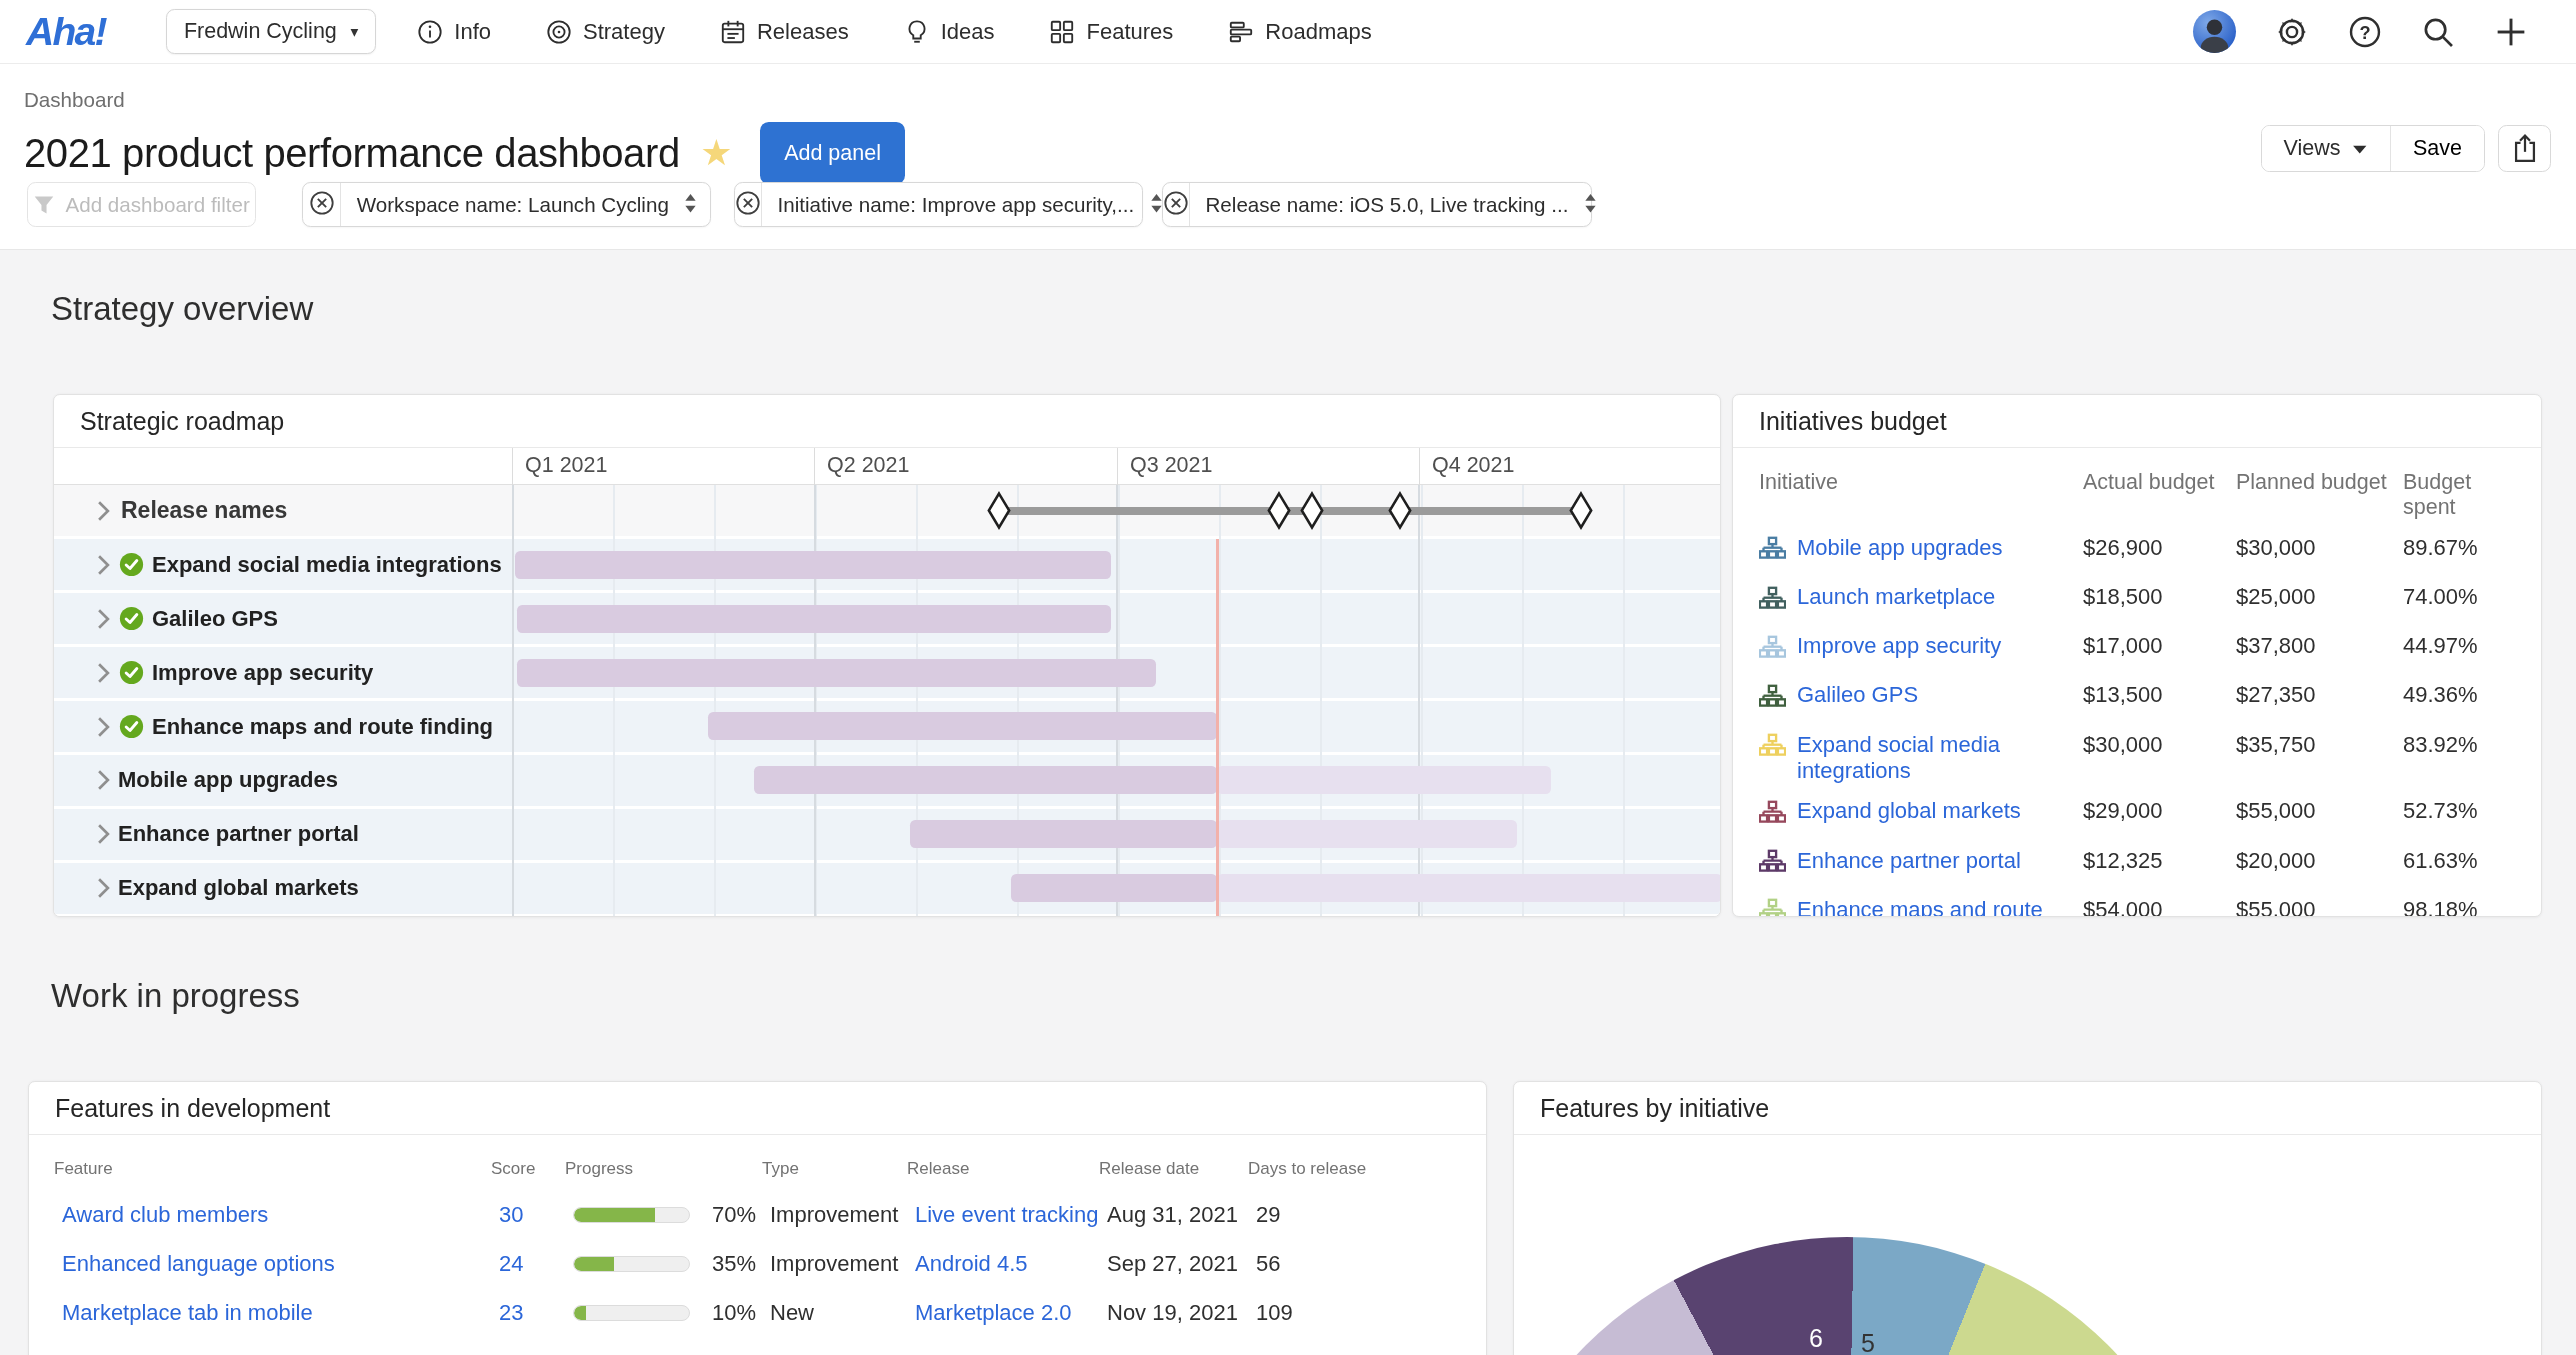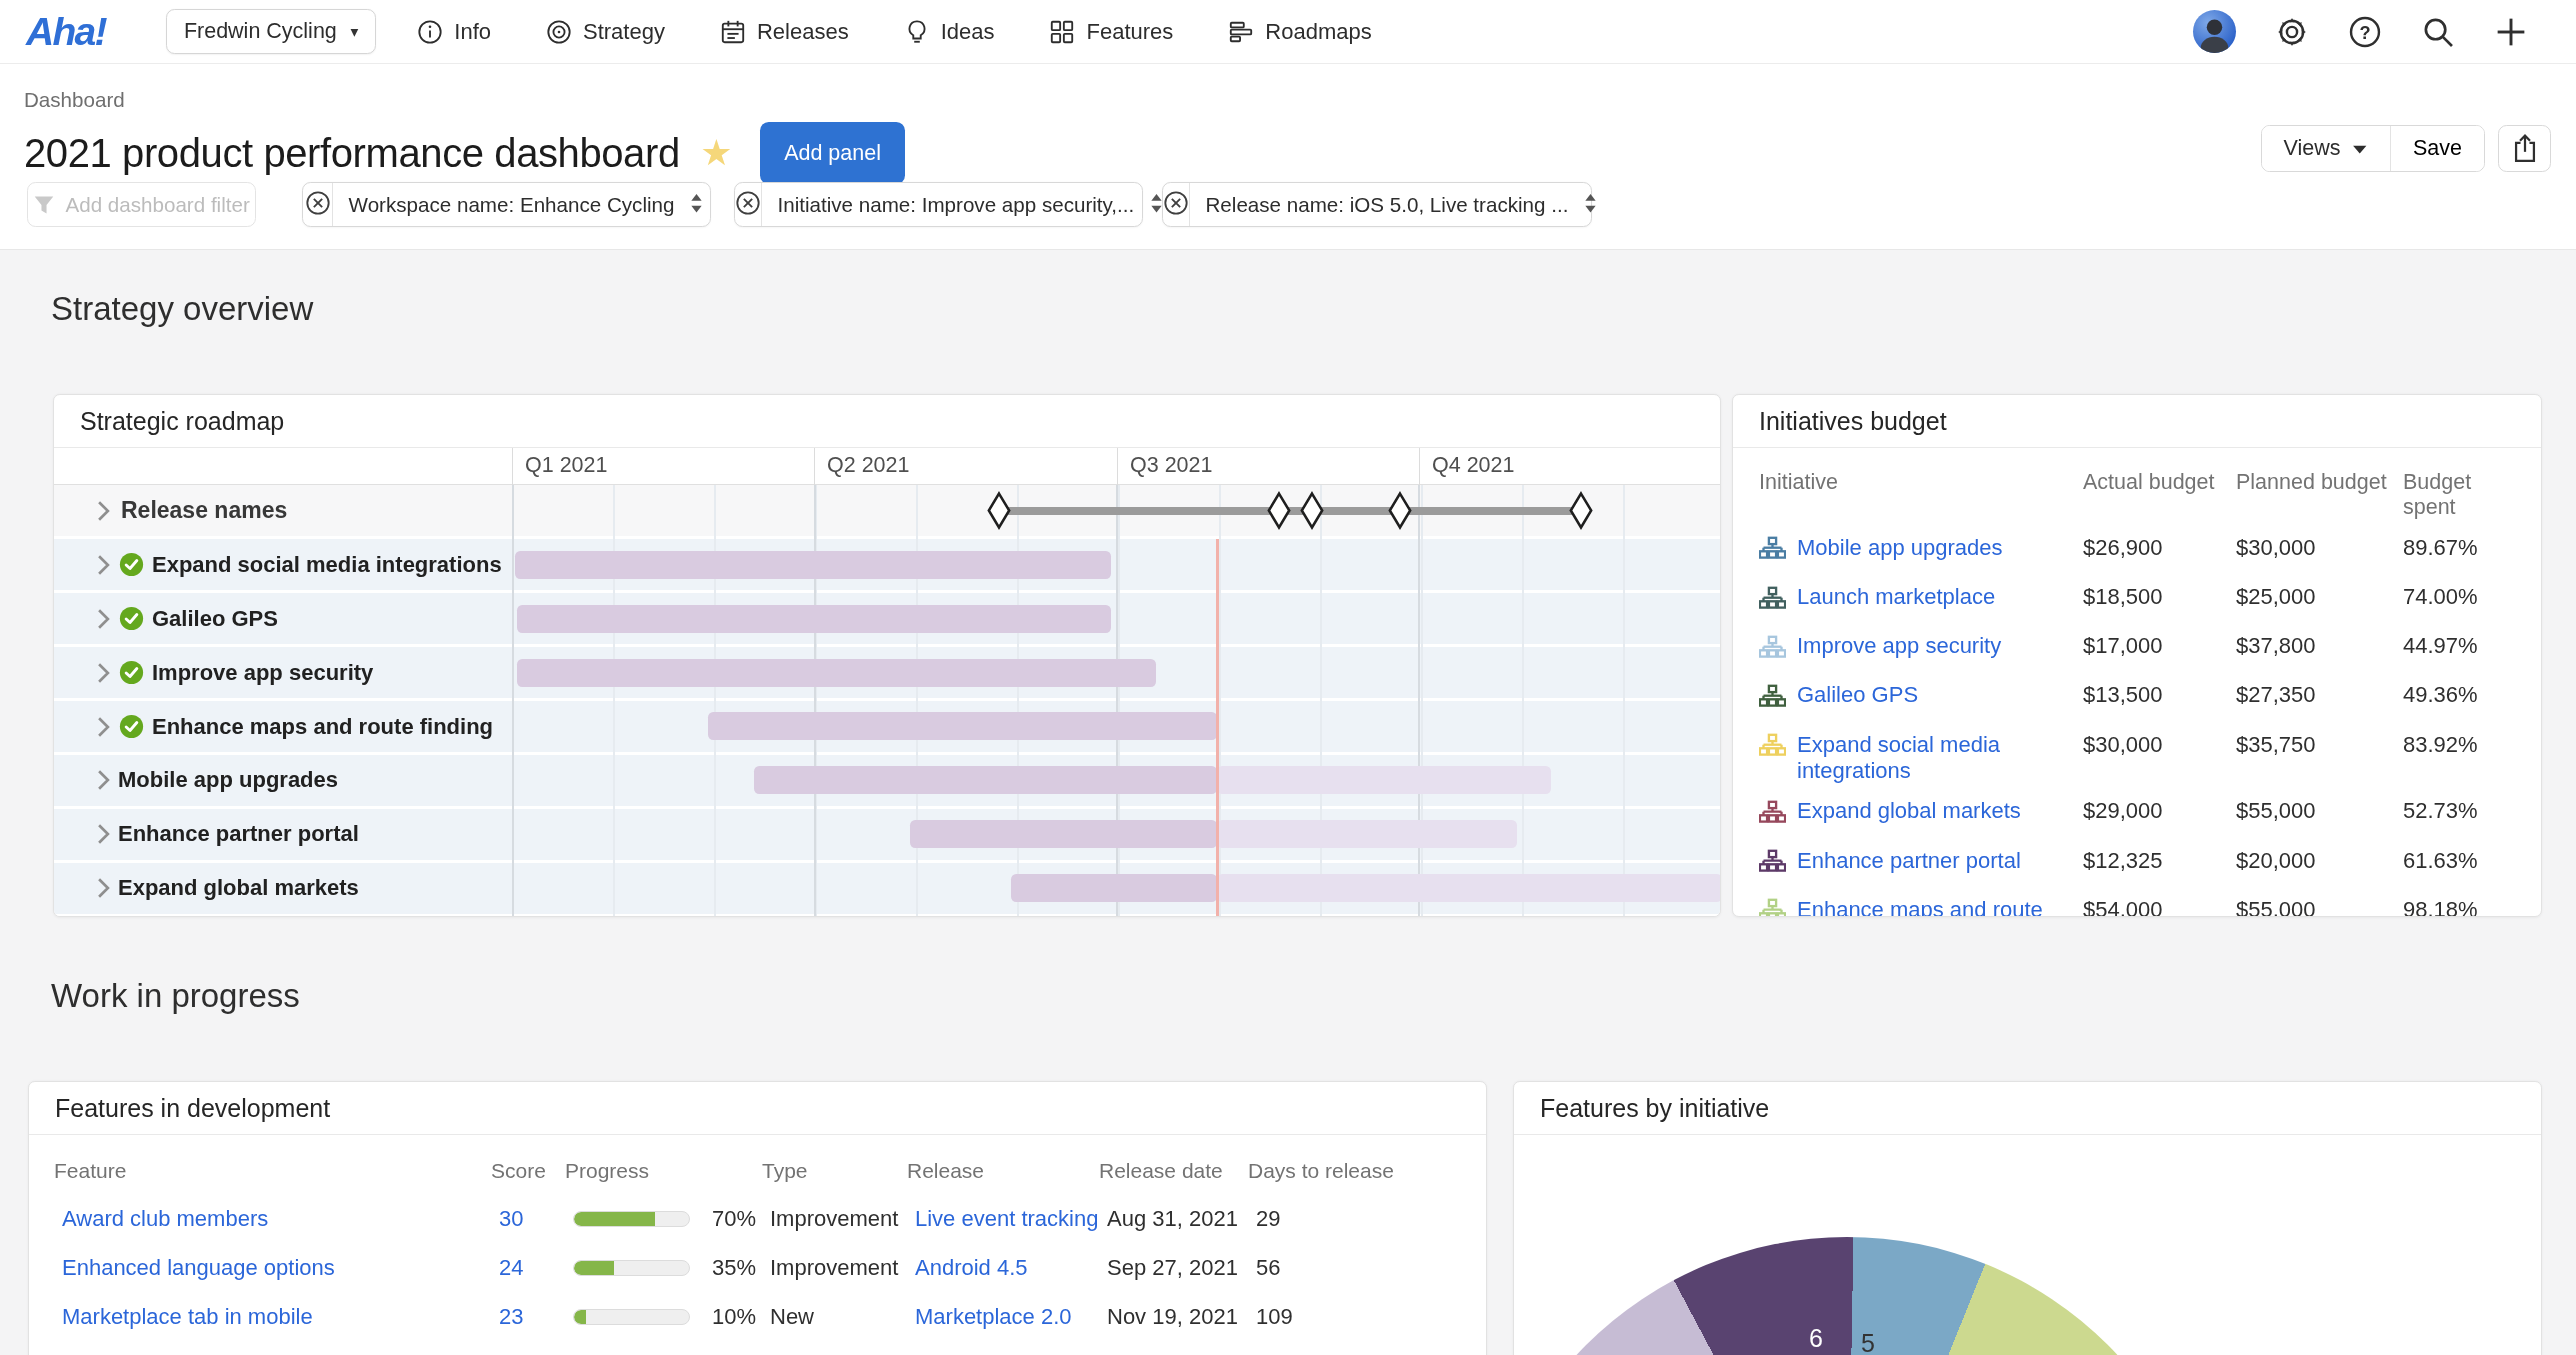--- a/index.html
+++ b/index.html
@@ -92,21 +92,21 @@
   .budget-grid.hdr { margin-top:22px; font-size:21.5px; color:#737373; }
   .b-row { margin-top:14.6px; font-size:22px; color:#2f2f2f; }
   .b-name { display:flex; gap:11px; align-items:flex-start; padding-right:20.6px; }
   .b-name svg { flex:0 0 auto; margin-top:1.7px; }
   .blue-link { color:#2b66d9; cursor:pointer; line-height:1.18; }
 
   
   #features-panel { left:28px; top:1081px; width:1459px; height:283px; }
   .feat-grid { display:grid; grid-template-columns:437px 74px 197px 145px 192px 149px auto;
                padding:0 17px 0 33px; align-items:center; }
-  .feat-grid.hdr { margin-top:24px; font-size:21px; color:#737373;padding-left:25px; }
+  .feat-grid.hdr { margin-top:24px; font-size:17px; color:#737373;padding-left:25px; }
   .f-row { margin-top:23px; font-size:22px; color:#2f2f2f; }
   .prog-wrap { display:flex; align-items:center; gap:22px; }
   .prog-track { width:117px; height:16.3px; border-radius:8.6px; background:#efefef; border:0.9px solid #dcdcdc;
                 overflow:hidden; }
   .prog-fill { height:100%; background:#85b649; border-radius:8.6px 0 0 8.6px; }
 
   
   #pie-panel { left:1513px; top:1081px; width:1029px; height:283px; }
   .pie { position:absolute; left:-36px; top:155px; width:738px; height:738px; border-radius:50%; cursor:pointer; }
   .pie-label { position:absolute; font-size:25px; z-index:2; }
@@ -254,21 +254,21 @@
       </div>
       <div id="chips">
           <div class="chip" style="left:302px;width:409px">
             <div class="chip-x">
               <span><svg width="26" height="26" viewBox="0 0 28 28" fill="none" stroke="#3f3f3f" stroke-width="2">
                   <circle cx="14" cy="14" r="11.5"></circle>
                   <line x1="9.5" y1="9.5" x2="18.5" y2="18.5"></line>
                   <line x1="18.5" y1="9.5" x2="9.5" y2="18.5"></line>
                 </svg></span>
             </div>
-            <div class="chip-label">Workspace name: Enhance Cycling</div>
+            <div class="chip-label">Workspace name: Launch Cycling</div>
             <div class="chip-sort">
               <span><svg width="13" height="20.6" viewBox="0 0 12 20">
                   <polygon points="6,1 11,7.5 1,7.5" fill="#555"></polygon>
                   <polygon points="1,12.5 11,12.5 6,19" fill="#555"></polygon>
                 </svg></span>
             </div>
           </div>
           <div class="chip" style="left:734px;width:409px">
             <div class="chip-x">
               <span><svg width="26" height="26" viewBox="0 0 28 28" fill="none" stroke="#3f3f3f" stroke-width="2">

